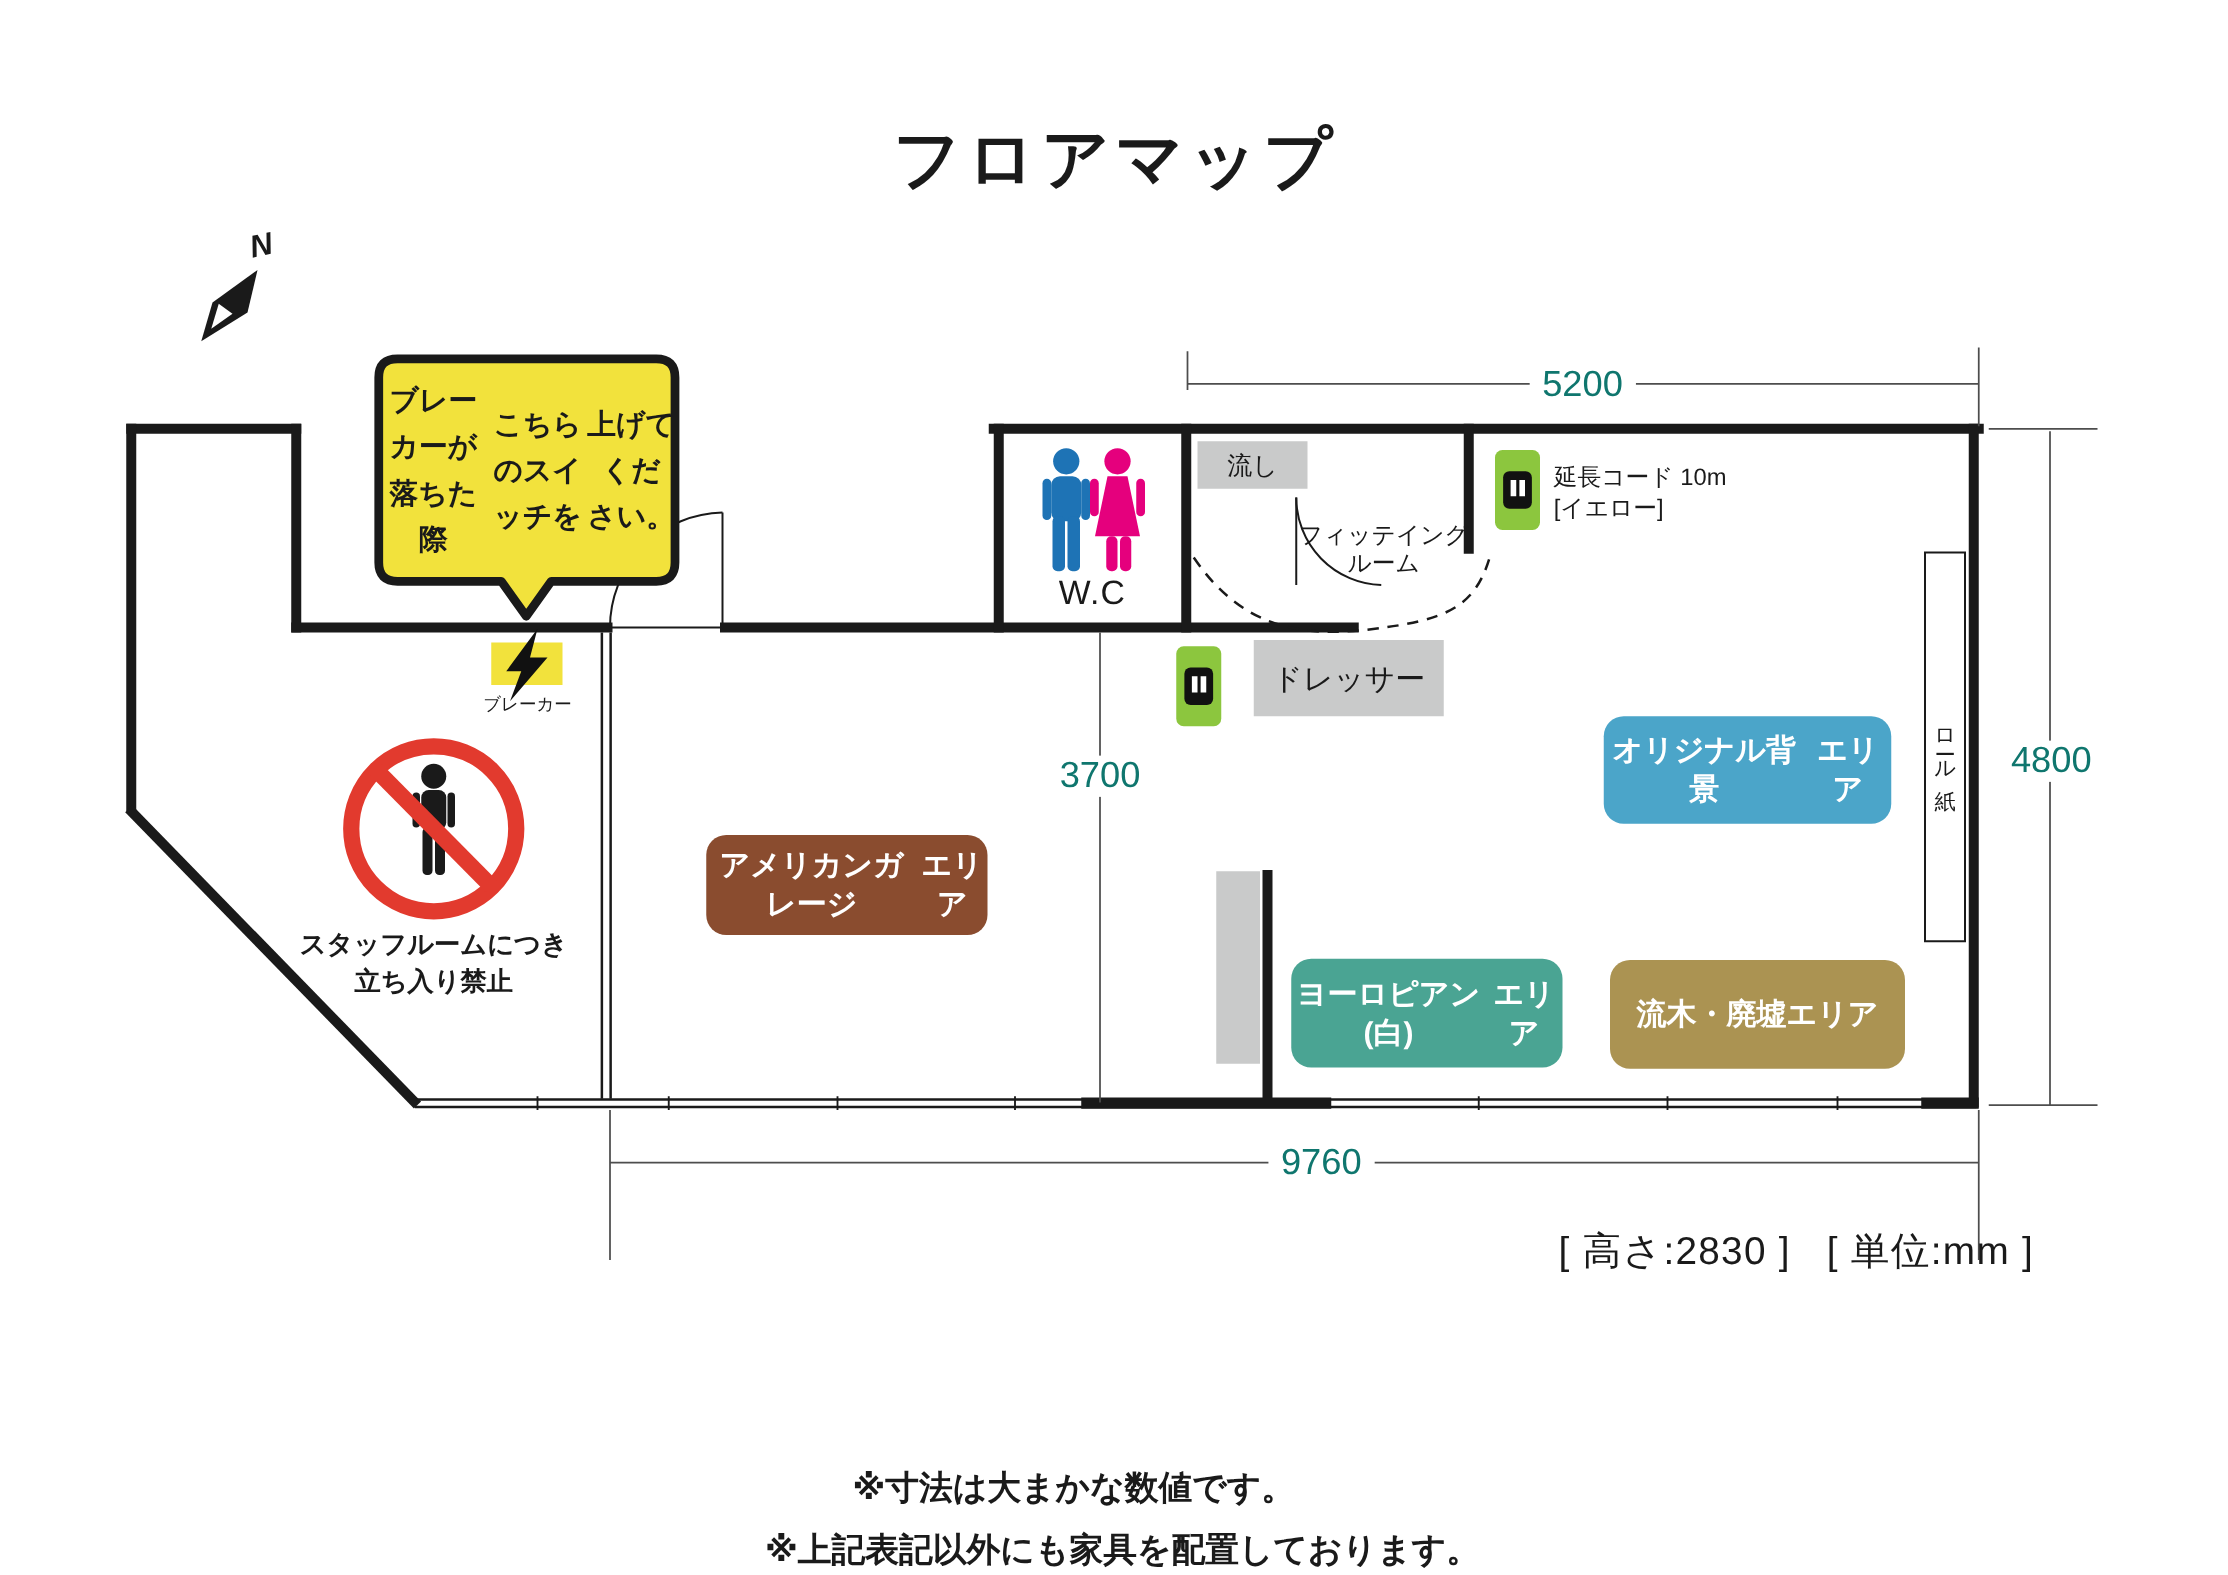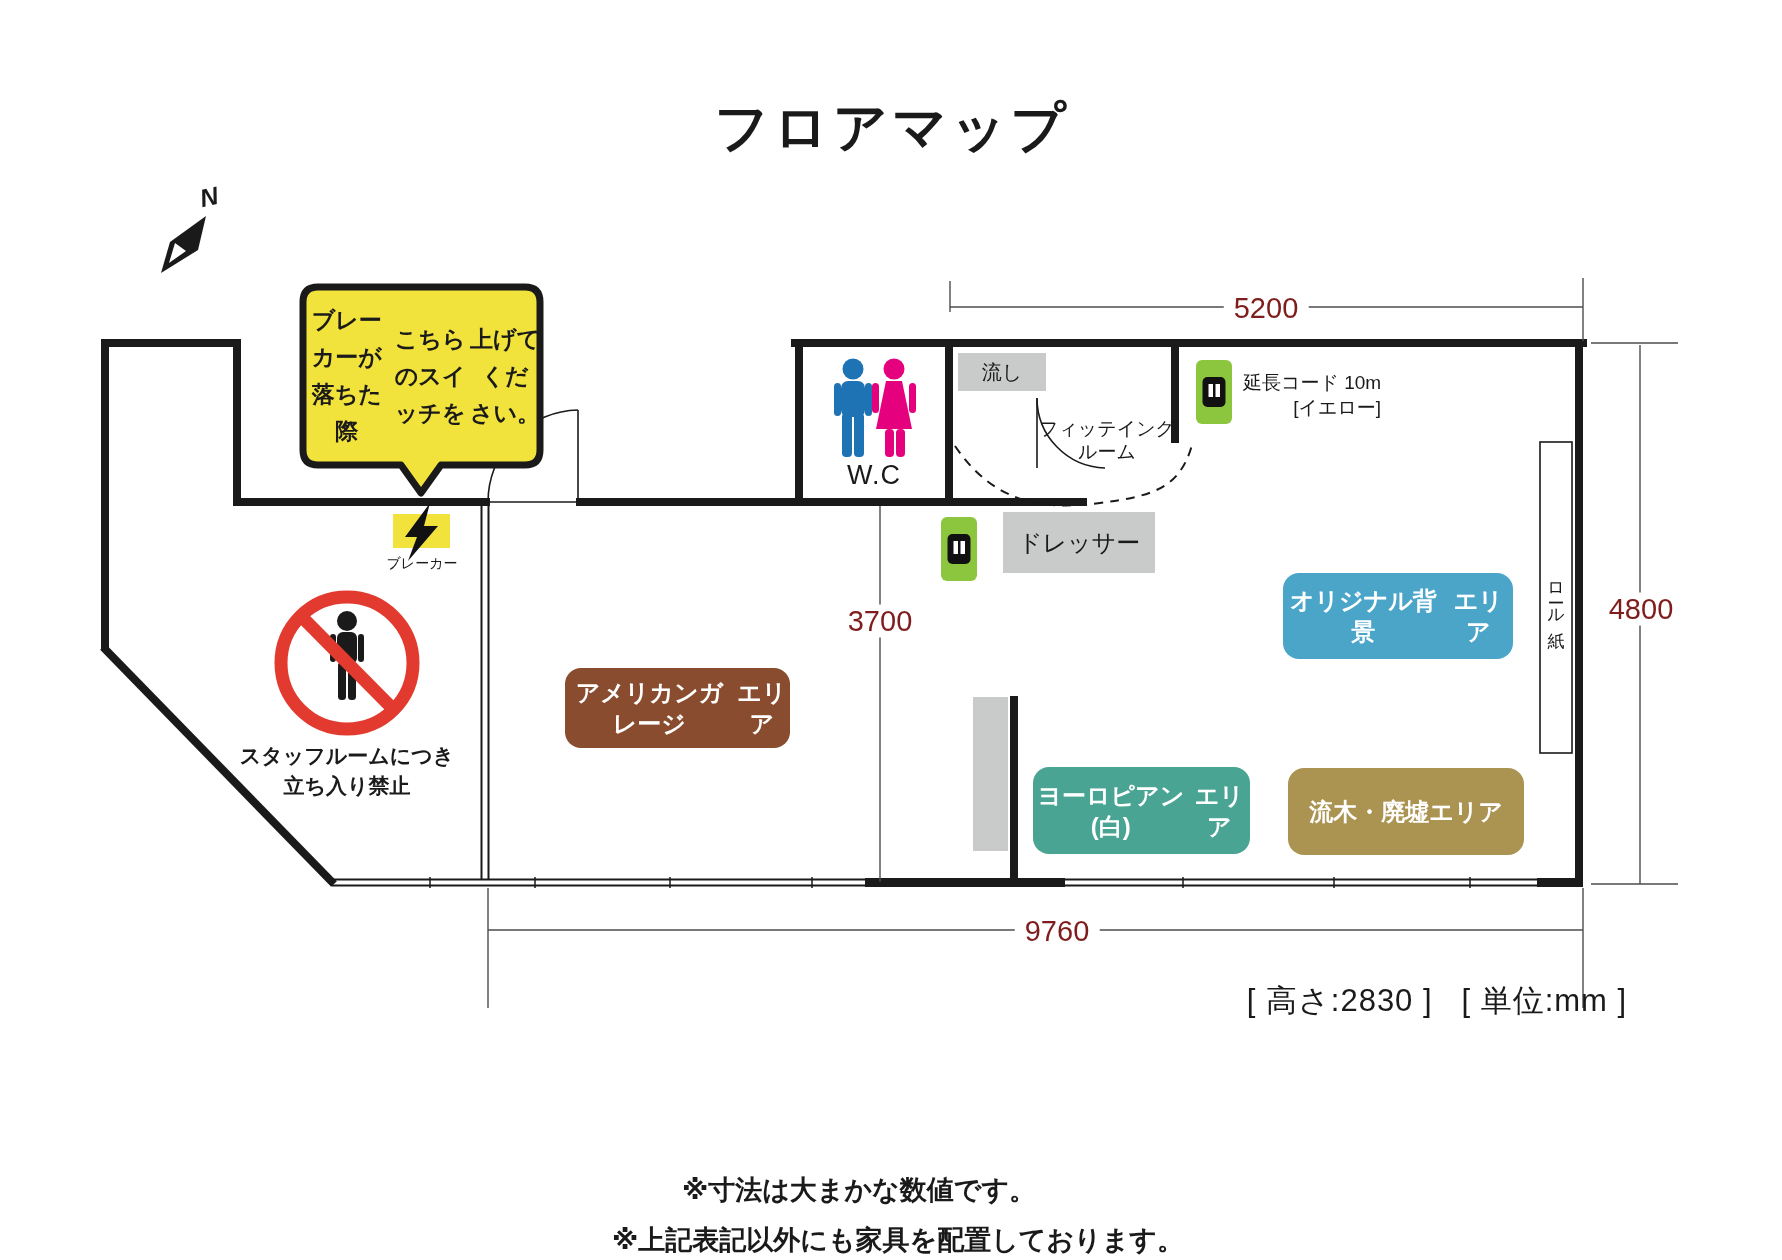--- a/index.html
+++ b/index.html
@@ -12,28 +12,28 @@
   .callout-text{position:absolute;left:303px;top:287px;width:237px;height:178px;
       display:flex;flex-direction:row;align-items:center;justify-content:center;
       font-size:23px;line-height:37px;font-weight:600;text-align:center;}
   .small{font-size:14px;text-align:center;}
   .notice{font-size:21px;line-height:30px;text-align:center;font-weight:600;}
   .wc{font-size:27px;letter-spacing:1px;}
   .graybox{position:absolute;background:#c9caca;display:flex;align-items:center;justify-content:center;}
   .sinkbox{left:958px;top:353px;width:88px;height:38px;font-size:20px;}
   .dresserbox{left:1003px;top:512px;width:152px;height:61px;font-size:24px;}
   .fitting{font-size:19px;line-height:23px;text-align:center;}
-  .cordnote{position:absolute;left:1243px;top:370px;font-size:19px;line-height:25px;text-align:right;}
+  .cordnote{position:absolute;left:1243px;top:370px;font-size:19px;line-height:25px;text-align:left;}
   .area{position:absolute;border-radius:16px;color:#fff;font-weight:bold;display:flex;
         align-items:center;justify-content:center;text-align:center;font-size:24px;line-height:31px;}
   .a-garage{left:565px;top:668px;width:225px;height:80px;}
   .a-original{left:1283px;top:573px;width:230px;height:86px;}
   .a-european{left:1033px;top:767px;width:217px;height:87px;}
   .a-driftwood{left:1288px;top:768px;width:236px;height:87px;}
-  .dim{font-size:29px;background:#fff;padding:0 10px;color:#7f1d1d;}
+  .dim{font-size:29px;background:#fff;padding:0 10px;color:#0f766e;}
   .meta-note{font-size:31px;letter-spacing:1px;}
   .foot{font-size:27px;font-weight:600;}
   .vert{position:absolute;left:1556px;top:597px;transform:translate(-50%,-50%);
         writing-mode:vertical-rl;font-size:17px;letter-spacing:3px;}
 </style>
 </head>
 <body>
 
 <div id="canvas">
 

